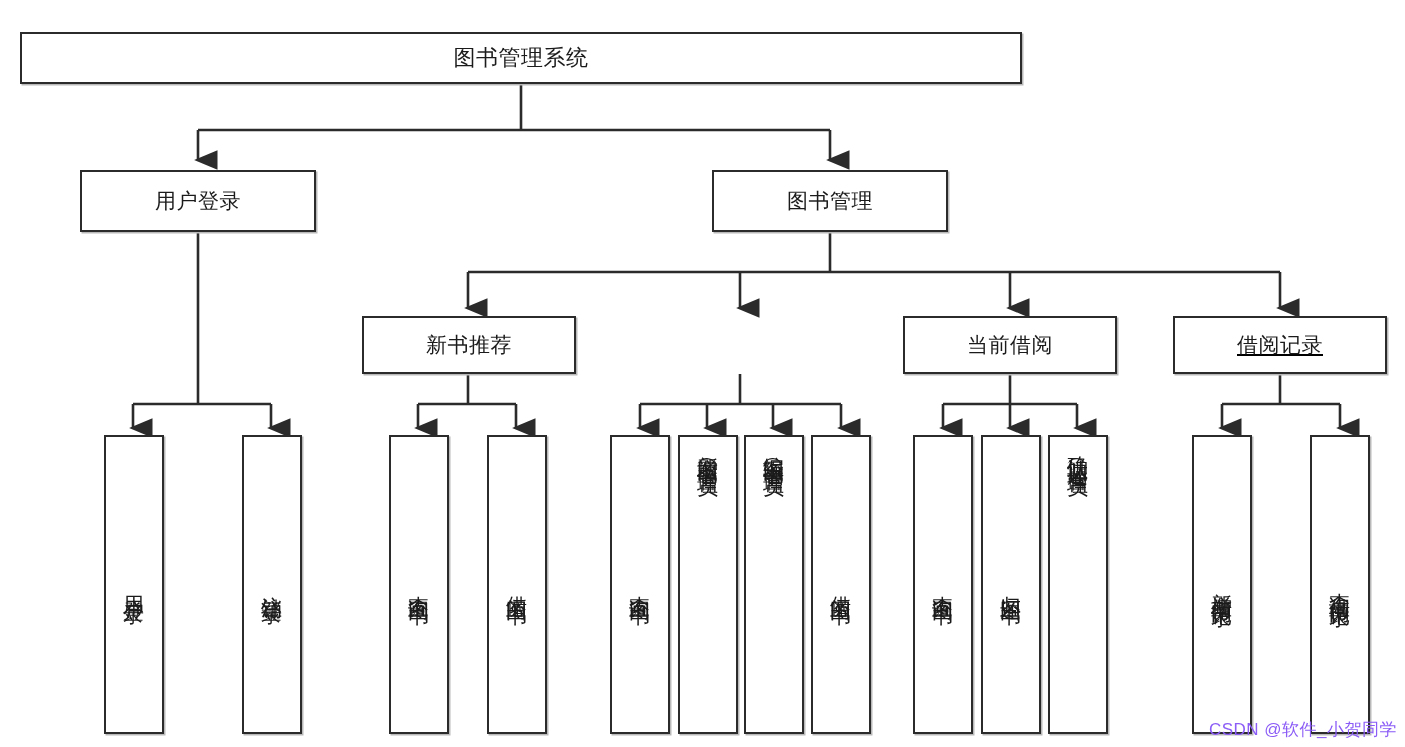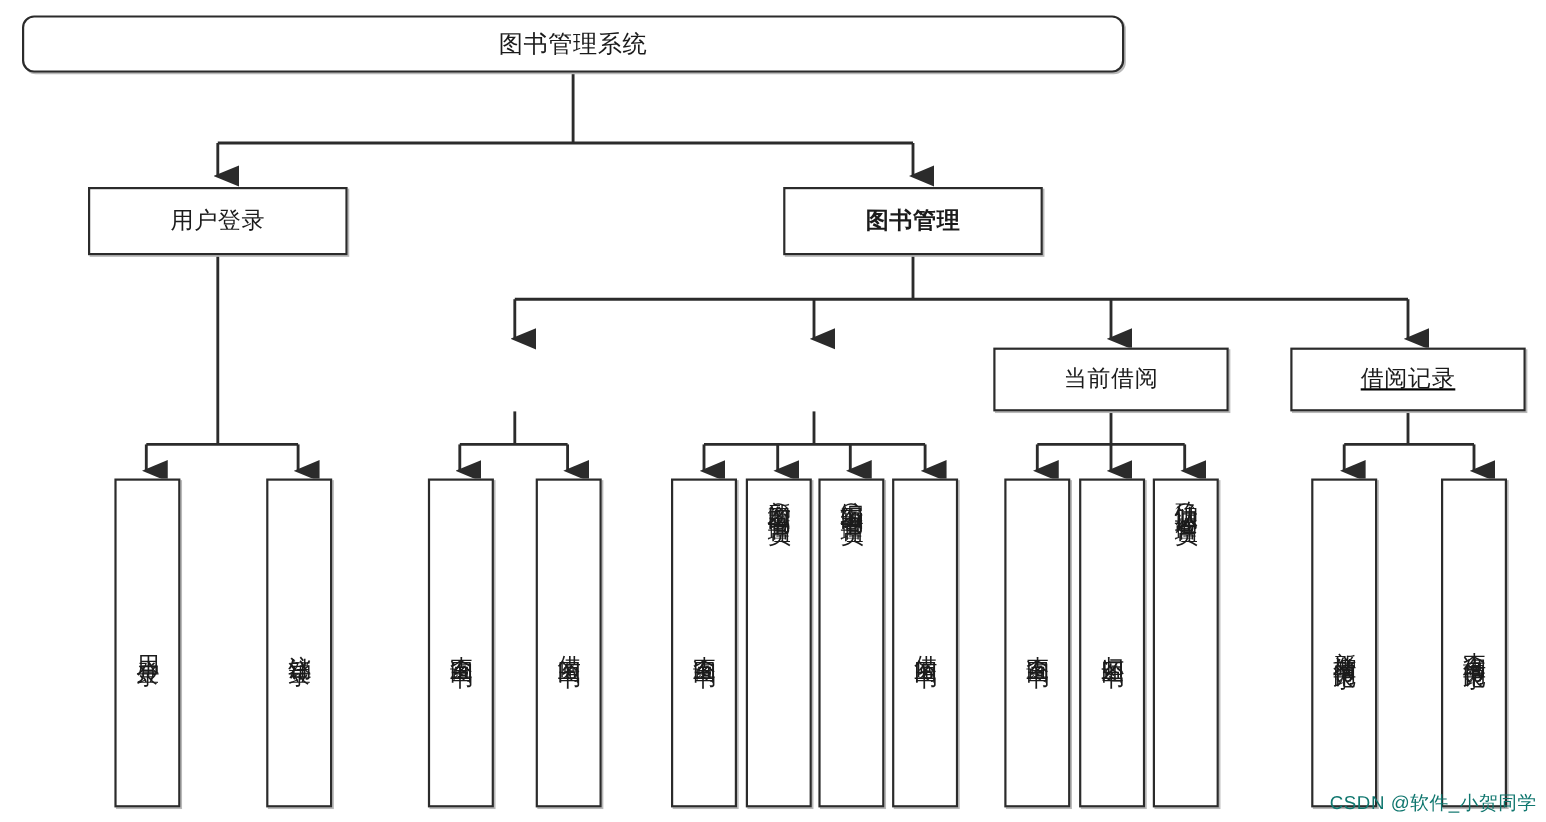--- a/index.html
+++ b/index.html
@@ -64,21 +64,21 @@
   }
   .v-node.center-text {
     align-items: center;
     padding-top: 0;
   }
   .watermark {
     position: absolute;
     right: 8px;
     bottom: 6px;
     font-size: 17px;
-    color: #0f766e;
+    color: #8b5cf6;
     z-index: 5;
     white-space: nowrap;
     letter-spacing: 0.5px;
   }
 </style>
 </head>
 <body>
 
 <div id="canvas">
 
@@ -125,31 +125,34 @@
       <path d="M 1010 404 L 1010 428" marker-end="url(#arrow)"></path>
       <path d="M 1077 404 L 1077 428" marker-end="url(#arrow)"></path>
 
       <path d="M 1280 374 L 1280 404"></path>
       <path d="M 1222 404 L 1340 404"></path>
       <path d="M 1222 404 L 1222 428" marker-end="url(#arrow)"></path>
       <path d="M 1340 404 L 1340 428" marker-end="url(#arrow)"></path>
     </g>
   </svg>
 
-  <div class="node root h-node" style="left:20px; top:14px; width:1002px; height:52px;border-radius:11px;">
+  <div class="node root h-node" style="left:20px; top:32px; width:1002px; height:52px;">
     <span class="node-label">图书管理系统</span>
   </div>
 
   <div class="node h-node" style="left:80px; top:170px; width:236px; height:62px;">
     <span class="node-label">用户登录</span>
   </div>
-  <div class="node h-node" style="left:712px; top:170px; width:236px; height:62px;font-weight:bold;">
+  <div class="node h-node" style="left:712px; top:170px; width:236px; height:62px;">
     <span class="node-label">图书管理</span>
   </div>
 
+  <div class="node h-node" style="left:362px; top:316px; width:214px; height:58px;">
+    <span class="node-label">新书推荐</span>
+  </div>
   <div class="node h-node" style="left:903px; top:316px; width:214px; height:58px;">
     <span class="node-label">当前借阅</span>
   </div>
   <div class="node h-node" style="left:1173px; top:316px; width:214px; height:58px;text-decoration:underline;">
     <span class="node-label">借阅记录</span>
   </div>
 
   <div class="node v-node center-text" style="left:104px; top:435px; width:60px; height:299px;">
     <span class="node-label">用户登录</span>
   </div>

